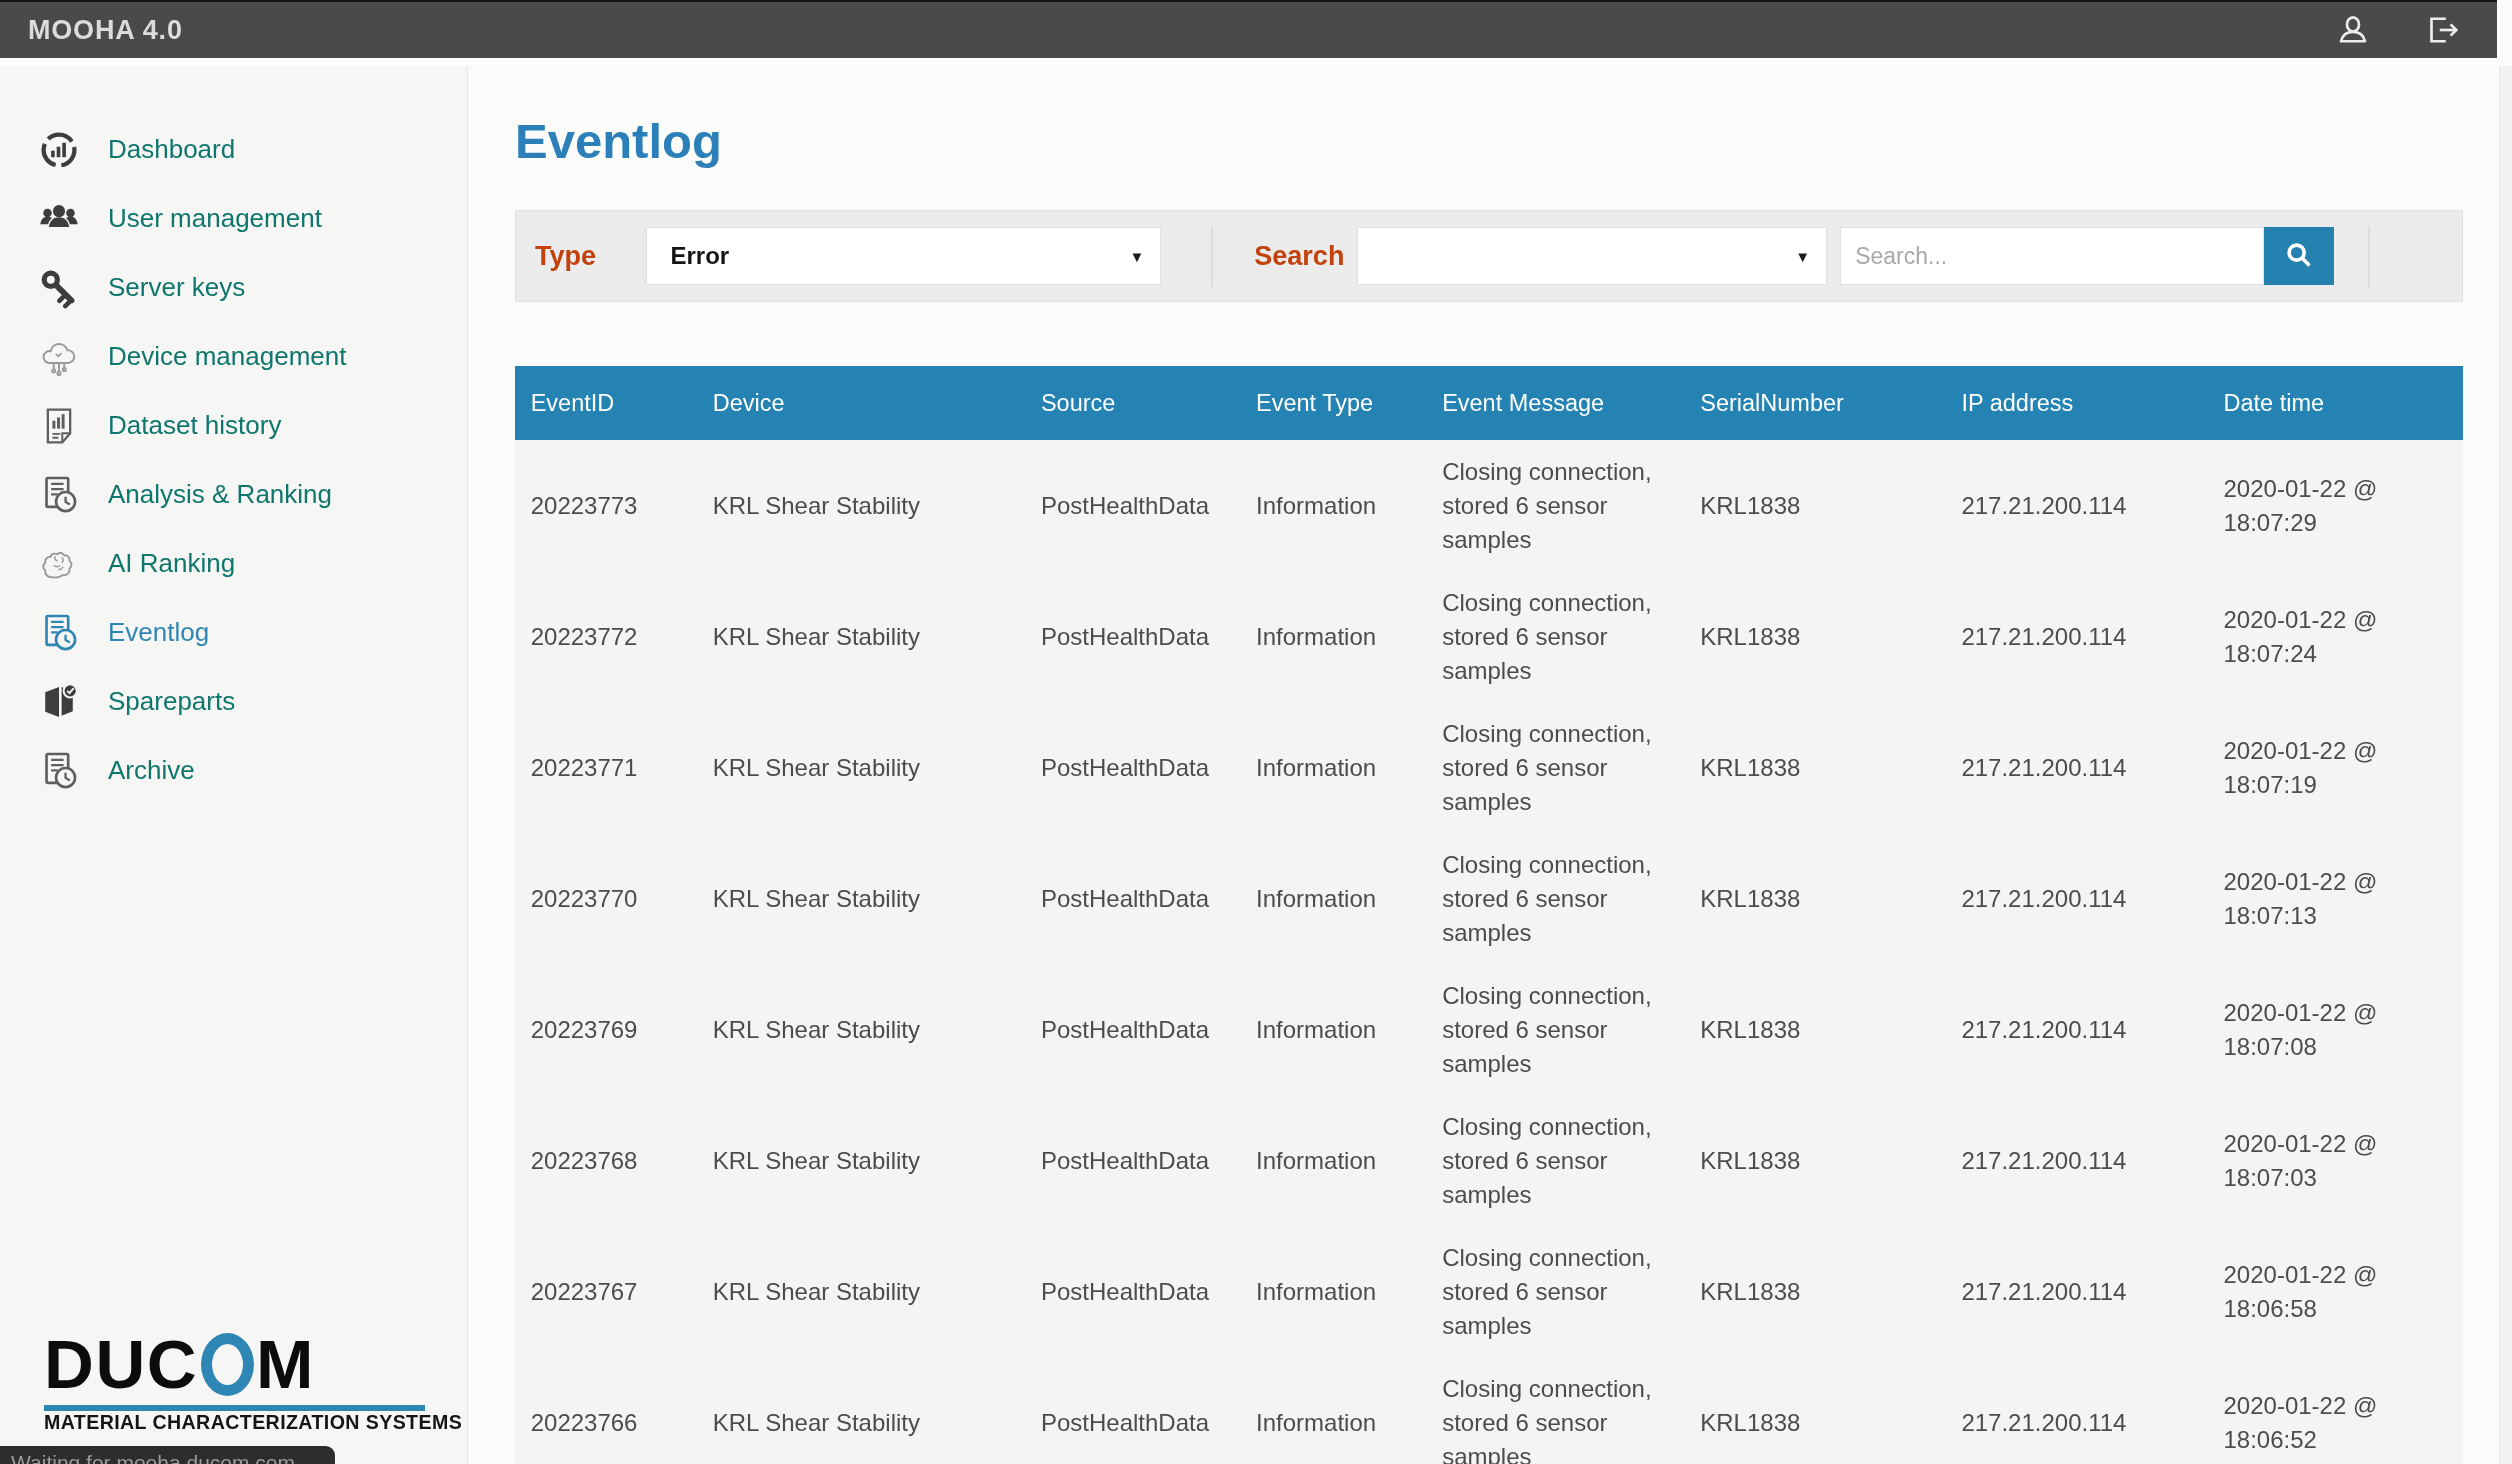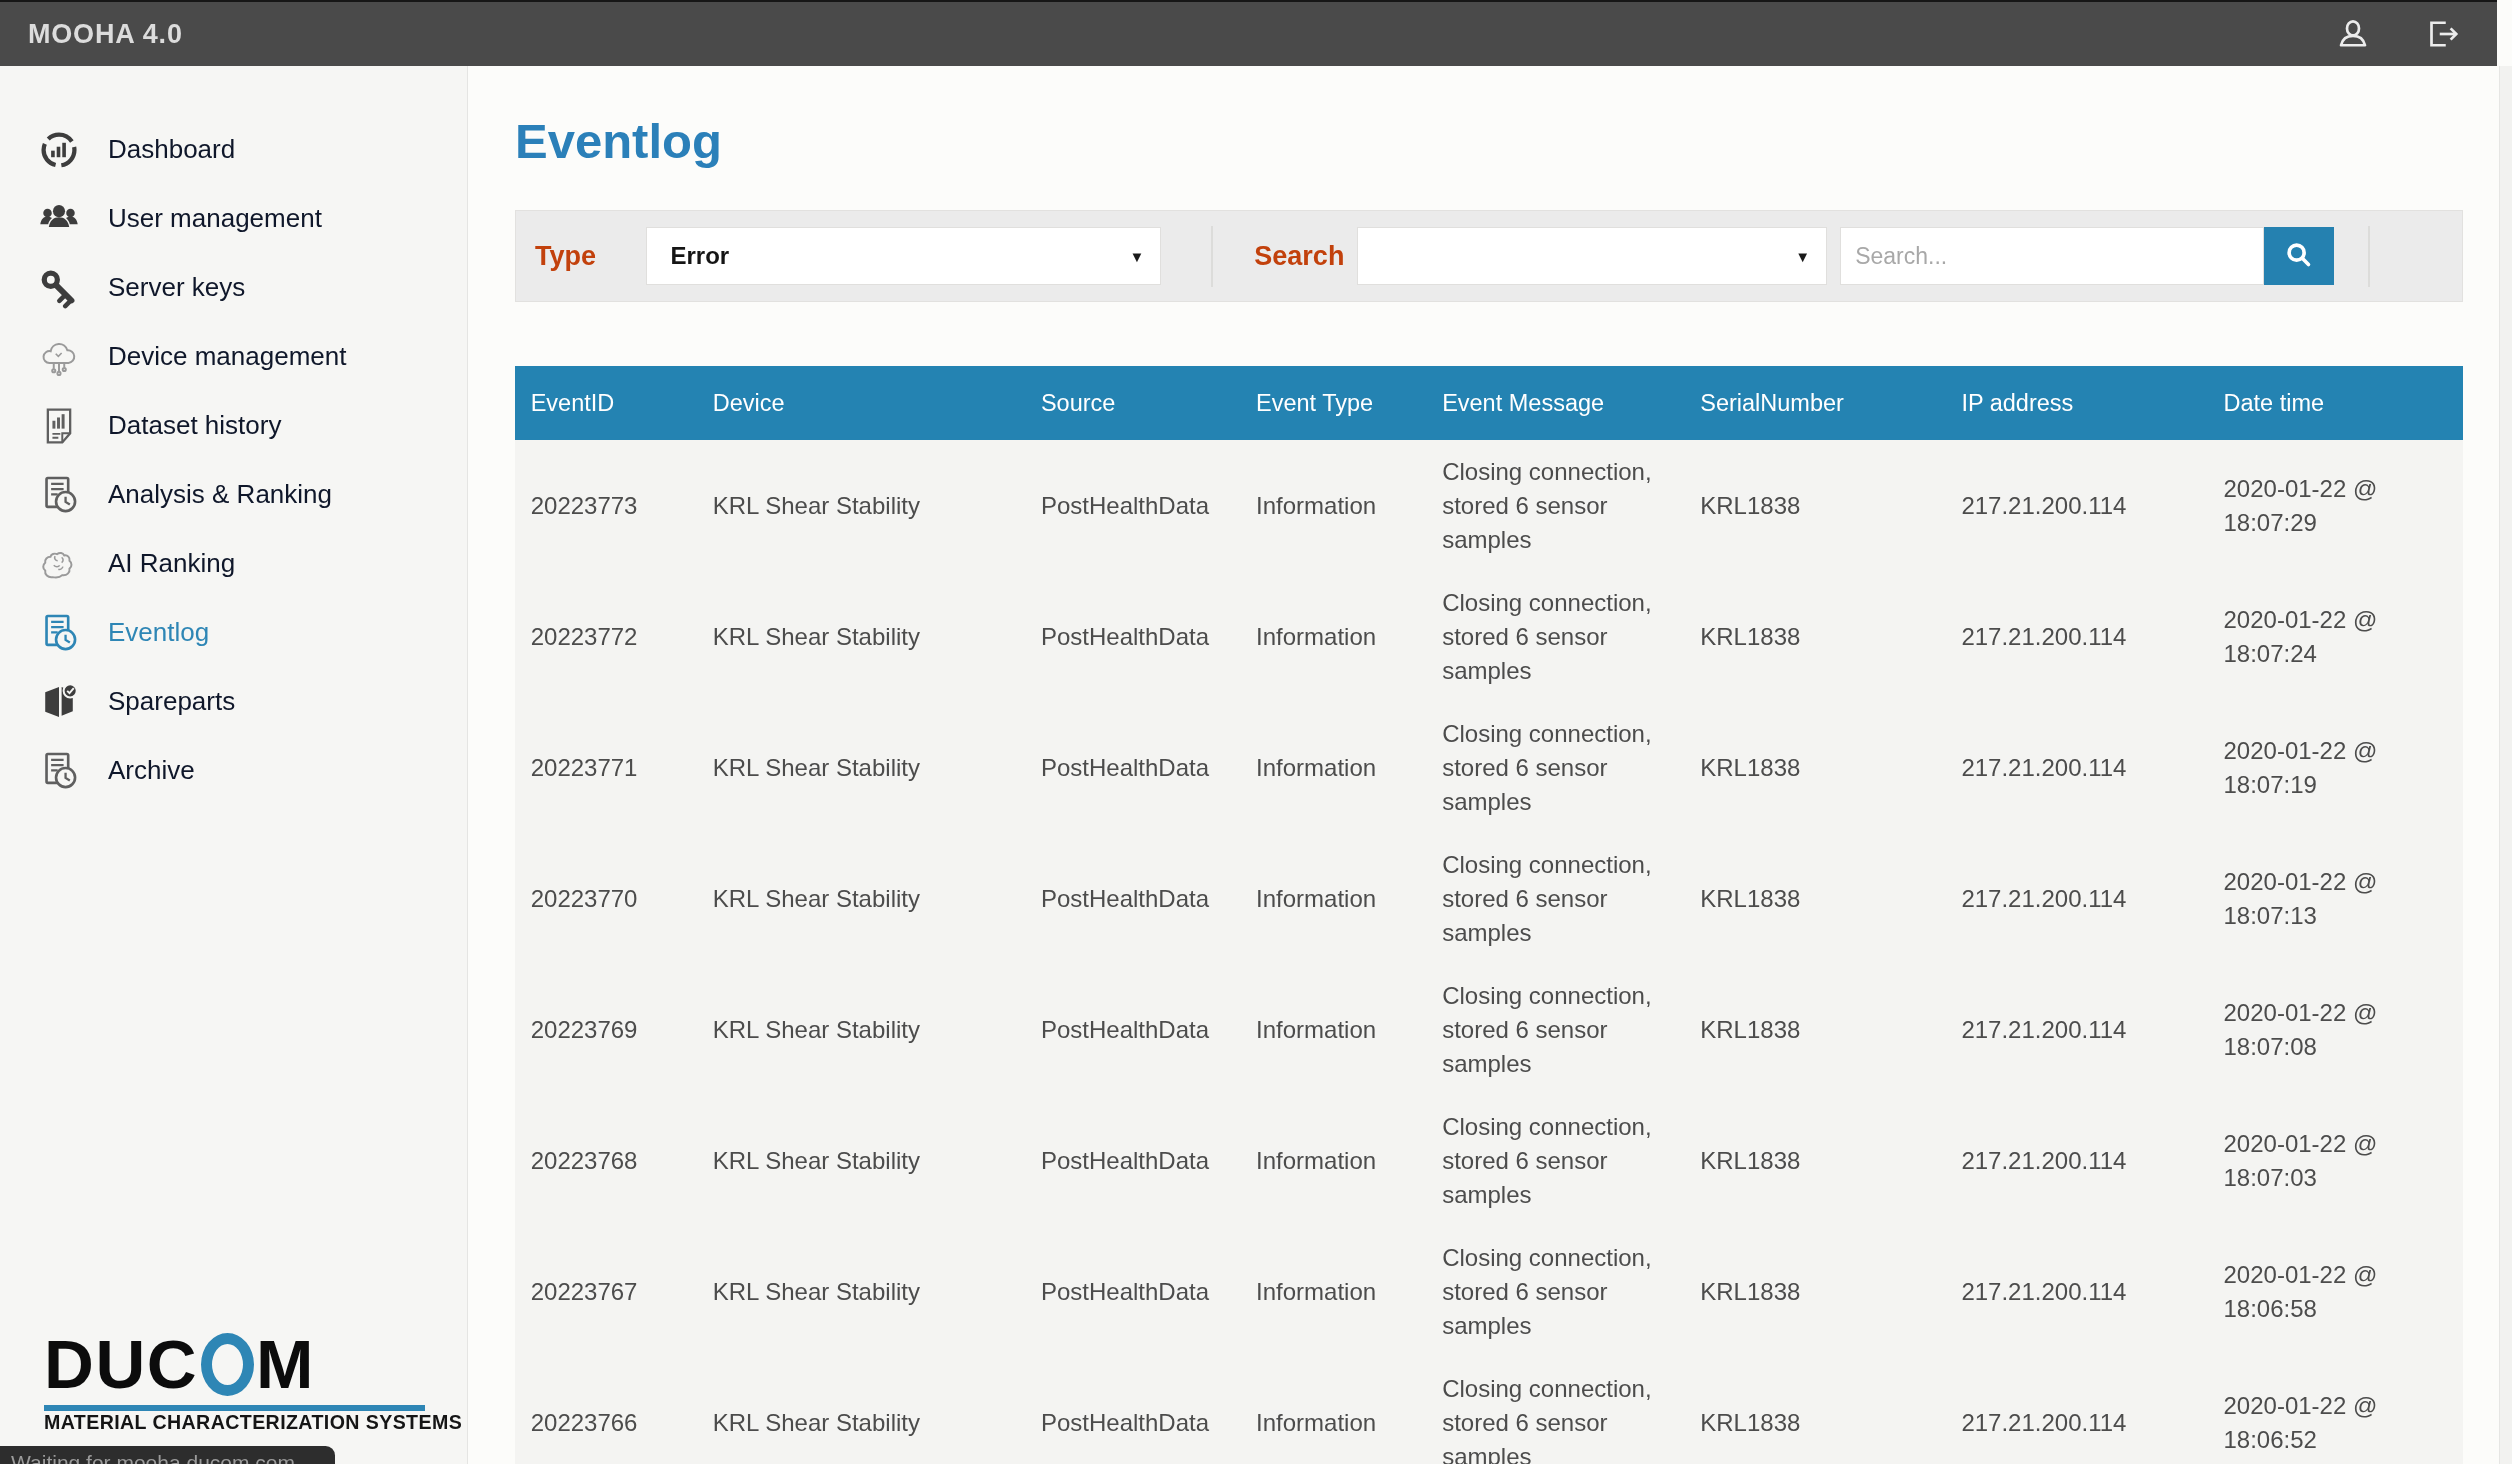--- a/index.html
+++ b/index.html
@@ -4,21 +4,21 @@
 <style>
   html,body{margin:0;padding:0;}
   body{
     width:2512px;height:1464px;overflow:hidden;position:relative;
     background:#fcfcfa;
     font-family:"Liberation Sans","DejaVu Sans",sans-serif;
     -webkit-font-smoothing:antialiased;
   }
   
   .topbar{
-    position:absolute;top:0;left:0;right:15px;height:66px;box-sizing:border-box;
+    position:absolute;top:0;left:0;right:15px;height:58px;box-sizing:border-box;
     background:#4a4a4a;border-top:2.3px solid #161616;
     display:flex;align-items:center;justify-content:space-between;
     padding:0 36px 0 28px;z-index:30;
   }
   .app-title{color:#dcdcdc;font-size:27px;font-weight:bold;letter-spacing:0.8px;}
   .topbar-icons{display:flex;align-items:center;gap:52px;}
   .topbar-icons svg{display:block;}
   
   .shell{position:absolute;top:66px;left:0;right:0;bottom:0;display:flex;}
   .sidebar{
@@ -26,21 +26,21 @@
     background:#f6f6f4;border-right:1.6px solid #e5e5e3;
   }
   .sidebar nav{padding-top:49px;}
   .side-item{height:69px;display:flex;align-items:center;padding-left:36px;gap:27px;cursor:pointer;}
   .side-icon{width:45px;display:inline-flex;justify-content:center;color:#3d3d3d;}
   .side-icon svg{width:42px;height:42px;display:block;}
   .side-icon[data-name="cloud-circuit-icon"],
   .side-icon[data-name="brain-icon"]{color:#9a9a9a;}
   .side-icon[data-name="doc-clock-icon"],
   .side-icon[data-name="doc-chart-icon"]{color:#5f5f5f;}
-  .side-label{font-size:26px;color:#0f172a;}
+  .side-label{font-size:26px;color:#0f766e;}
   .side-item.active .side-label{color:#2e86b5;}
   .side-item.active .side-icon{color:#2e86b5 !important;}
   
   .brand{position:absolute;left:44px;bottom:30px;width:381px;}
   .brand-word{display:flex;align-items:center;font-size:69px;line-height:1;font-weight:bold;color:#0c0c0c;letter-spacing:1.6px;}
   .brand-o{display:inline-block;width:53px;height:63px;border:11px solid #2e86b5;border-radius:50%;box-sizing:border-box;margin:0 2.3px;}
   .brand-bar{height:6.3px;background:#2e86b5;margin-top:5.5px;width:100%;}
   .brand-tagline{font-size:19.6px;font-weight:bold;color:#151515;margin-top:0;white-space:nowrap;letter-spacing:0.4px;}
   
   .statusbar{

